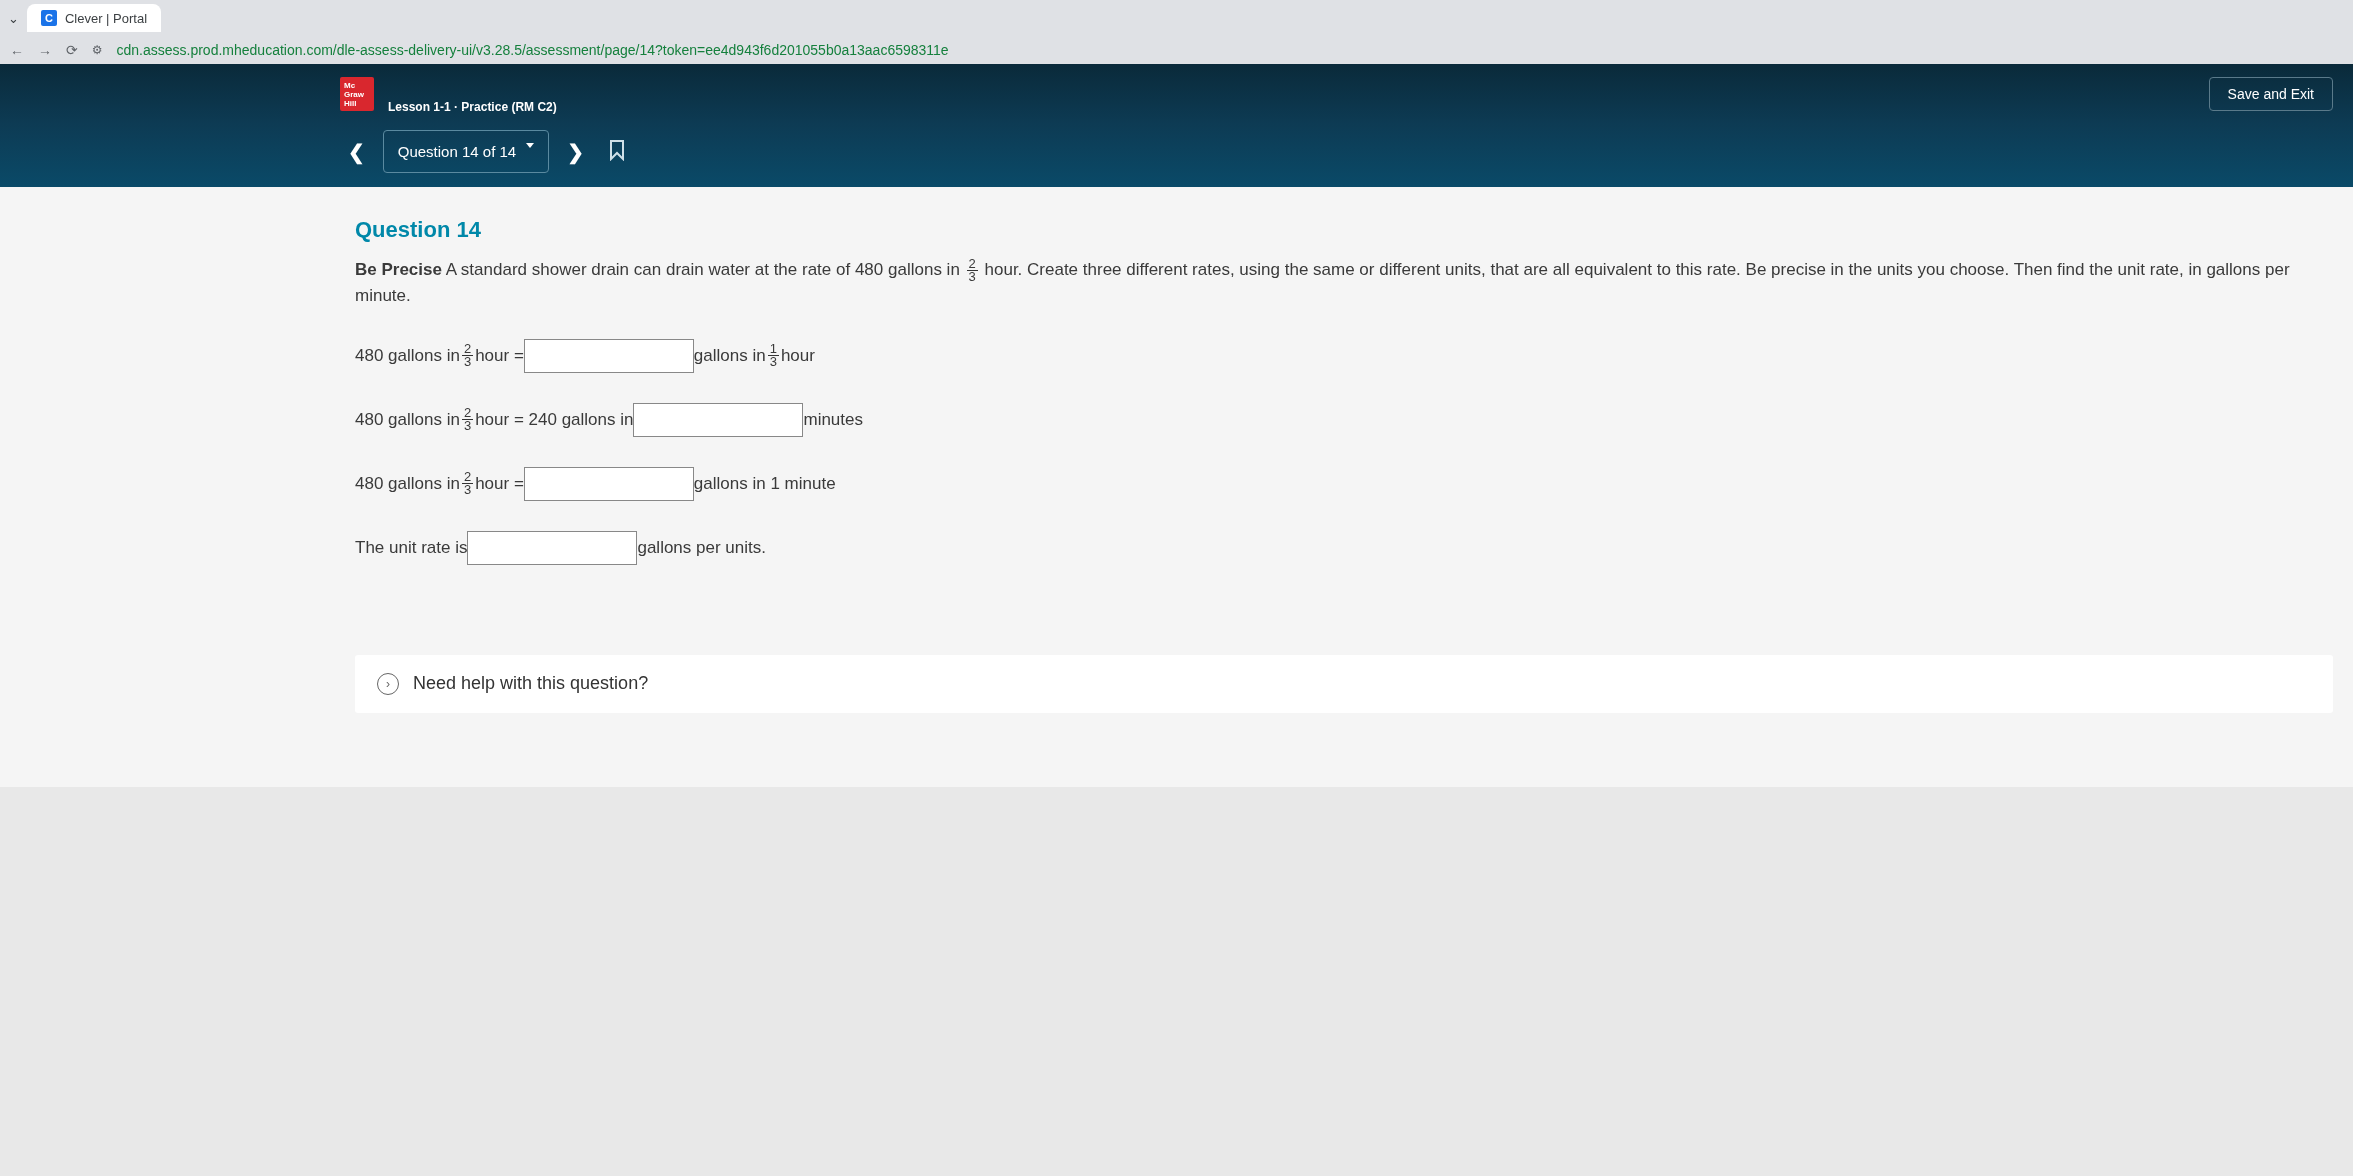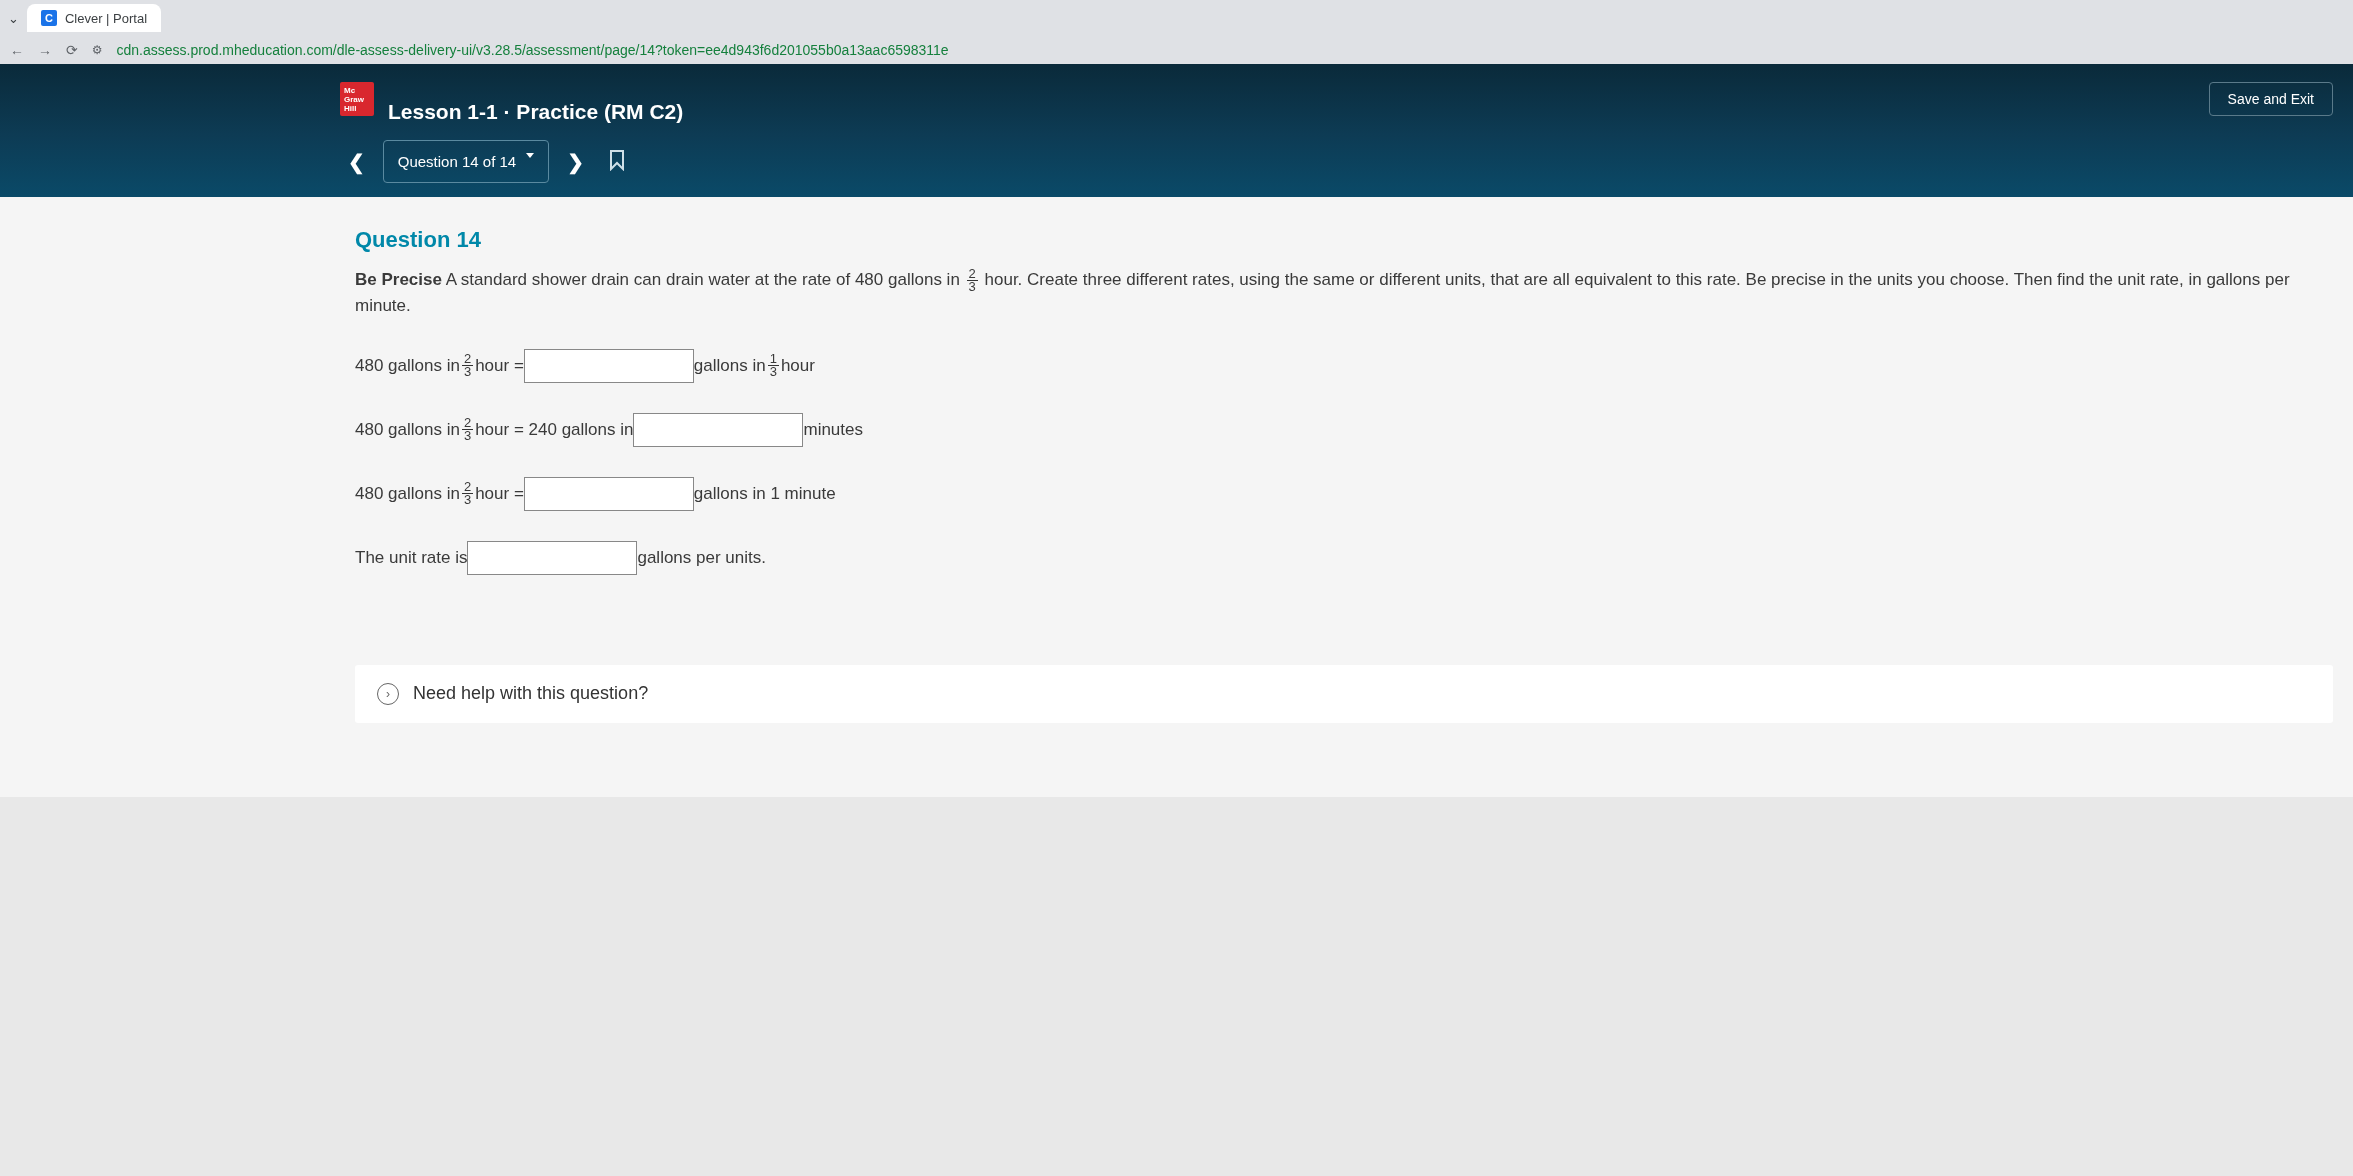--- a/index.html
+++ b/index.html
@@ -56,21 +56,21 @@
   width: 34px; height: 34px;
   background: #d9272e;
   color: #fff;
   display: flex; flex-direction: column;
   align-items: flex-start; justify-content: center;
   padding: 2px 4px;
   font-size: 8px; line-height: 9px; font-weight: bold;
   border-radius: 2px;
   text-align: center;
 }
-.lesson-title { font-size: 21px; font-weight: 600; margin-top: 26px; }
+.lesson-title { font-size: 12px; font-weight: 600; margin-top: 26px; }
 .save-exit {
   border: 1px solid #5a7a8a;
   color: #fff;
   padding: 8px 18px;
   border-radius: 4px;
   font-size: 14px;
   cursor: pointer;
   background: transparent;
 }
 

